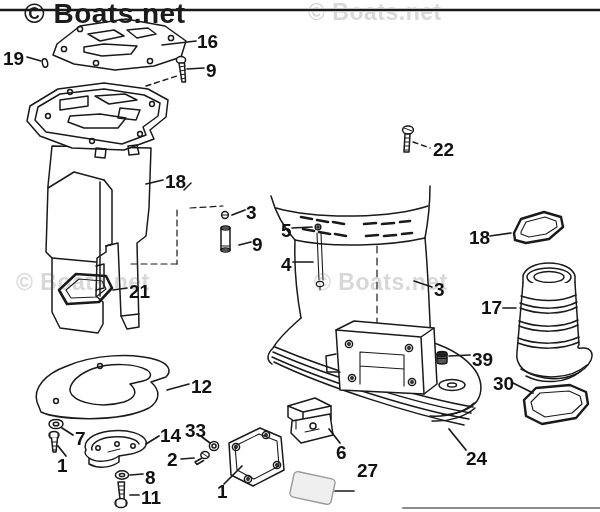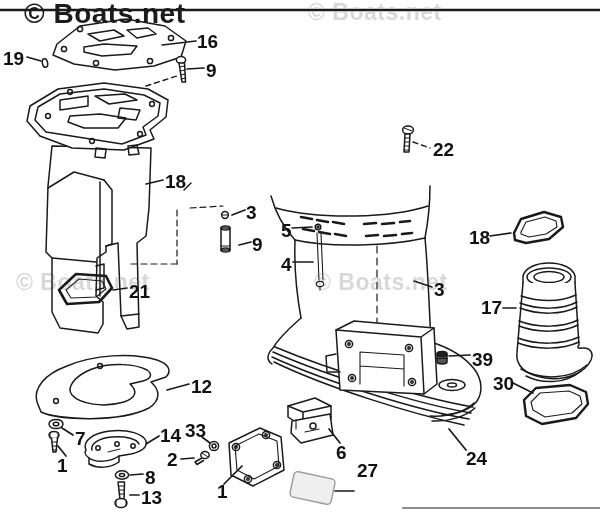--- a/index.html
+++ b/index.html
@@ -307,21 +307,21 @@
   <span class="callout" style="left:434px;top:280px">3</span>
   <span class="callout" style="left:281px;top:255px">4</span>
   <span class="callout" style="left:281px;top:221px">5</span>
   <span class="callout" style="left:336px;top:443px">6</span>
   <span class="callout" style="left:75px;top:429px">7</span>
   <span class="callout" style="left:145px;top:468px">8</span>
   <span class="callout" style="left:252px;top:235px">9</span>
   <span class="callout" style="left:246px;top:203px">3</span>
   <span class="callout" style="left:57px;top:456px">1</span>
   <span class="callout" style="left:191px;top:377px">12</span>
-  <span class="callout" style="left:141px;top:488px">13</span>
+  <span class="callout" style="left:141px;top:488px">11</span>
   <span class="callout" style="left:160px;top:426px">14</span>
   <span class="callout" style="left:206px;top:61px">9</span>
   <span class="callout" style="left:197px;top:32px">16</span>
   <span class="callout" style="left:481px;top:298px">17</span>
   <span class="callout" style="left:165px;top:172px">18</span>
   <span class="callout" style="left:469px;top:228px">18</span>
   <span class="callout" style="left:493px;top:374px">30</span>
   <span class="callout" style="left:129px;top:282px">21</span>
   <span class="callout" style="left:433px;top:140px">22</span>
   <span class="callout" style="left:185px;top:421px">33</span>

